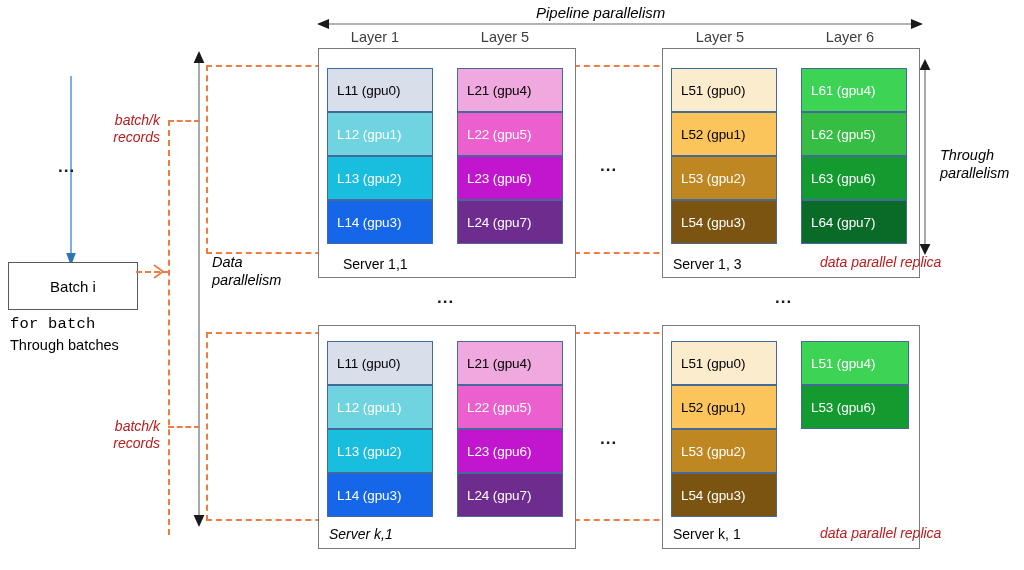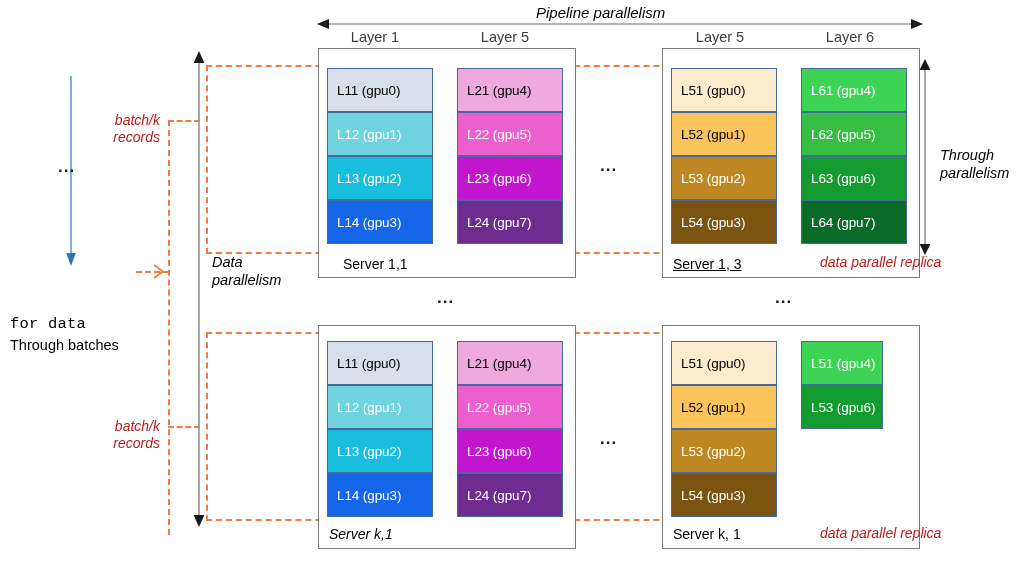--- a/index.html
+++ b/index.html
@@ -119,22 +119,25 @@
 <div id="stage">
 
 
   <svg class="abs" style="left:62px; top:76px;" width="22" height="192">
     <line x1="9" y1="0" x2="9" y2="178" stroke="#5B9BD5" stroke-width="1.6"></line>
     <polygon points="9,190 4.2,177 13.8,177" fill="#2E75B6"></polygon>
   </svg>
 
   <div class="abs dots" style="left:58px; top:158px;">...</div>
 
-
-  <div class="abs forloop-mono" style="left:10px; top:315px;">for data</div>
+  <div class="abs batch-box" style="left:8px; top:262px; width:128px; height:46px;">
+    <span>Batch i</span>
+  </div>
+
+  <div class="abs forloop-mono" style="left:10px; top:315px;">for batch</div>
   <div class="abs forloop-sans" style="left:10px; top:337px;">Through batches</div>
 
   <div class="abs dash-v" style="left:168px; top:120px; height:415px;"></div>
 
   <div class="abs dash-h" style="left:168px; top:120px; width:32px;"></div>
 
   <div class="abs dash-h" style="left:136px; top:271px; width:33px;"></div>
 
   <svg class="abs" style="left:152px; top:264px;" width="18" height="16">
     <path d="M2,1 L11,7.5 L2,14" fill="none" stroke="#ED7D43" stroke-width="1.8"></path>
@@ -201,21 +204,21 @@
   <div class="gpu-col" style="left:457px; top:68px; width:106px;">
     <div class="gpu-cell" style="height:44px; background:#EFA9DF; color:#000000;">L21 (gpu4)</div>
     <div class="gpu-cell" style="height:44px; background:#EC5FCE; color:#ffffff;">L22 (gpu5)</div>
     <div class="gpu-cell" style="height:44px; background:#C216CE; color:#ffffff;">L23 (gpu6)</div>
     <div class="gpu-cell" style="height:44px; background:#6E2C8F; color:#ffffff;">L24 (gpu7)</div>
   </div>
 
   <div class="abs dots" style="left:600px; top:157px;">...</div>
 
   <div class="abs server-box" style="left:662px; top:48px; width:256px; height:228px;">
-    <div class="server-label" style="left:10px; top:207px;text-decoration:underline;">Server 1, 3</div>
+    <div class="server-label" style="left:10px; top:207px;">Server 1, 3</div>
   </div>
 
   <div class="gpu-col" style="left:671px; top:68px; width:106px;">
     <div class="gpu-cell" style="height:44px; background:#FBECCD; color:#000000;">L51 (gpu0)</div>
     <div class="gpu-cell" style="height:44px; background:#FBC55C; color:#000000;">L52 (gpu1)</div>
     <div class="gpu-cell" style="height:44px; background:#BF8722; color:#ffffff;">L53 (gpu2)</div>
     <div class="gpu-cell" style="height:44px; background:#7A5410; color:#ffffff;">L54 (gpu3)</div>
   </div>
 
   <div class="gpu-col" style="left:801px; top:68px; width:106px;">
@@ -256,20 +259,20 @@
     <div class="server-label" style="left:10px; top:200px;">Server k, 1</div>
   </div>
 
   <div class="gpu-col" style="left:671px; top:341px; width:106px;">
     <div class="gpu-cell" style="height:44px; background:#FBECCD; color:#000000;">L51 (gpu0)</div>
     <div class="gpu-cell" style="height:44px; background:#FBC55C; color:#000000;">L52 (gpu1)</div>
     <div class="gpu-cell" style="height:44px; background:#BF8722; color:#ffffff;">L53 (gpu2)</div>
     <div class="gpu-cell" style="height:44px; background:#7A5410; color:#ffffff;">L54 (gpu3)</div>
   </div>
 
-  <div class="gpu-col" style="left:801px; top:341px; width:82px;">
+  <div class="gpu-col" style="left:801px; top:341px; width:108px;">
     <div class="gpu-cell" style="height:44px; background:#3DD456; color:#ffffff;">L51 (gpu4)</div>
     <div class="gpu-cell" style="height:44px; background:#139B30; color:#ffffff;">L53 (gpu6)</div>
   </div>
 
   <div class="abs orange-text" style="left:820px; top:525px;">data parallel replica</div>
 
 </div>
 
 </body></html>

